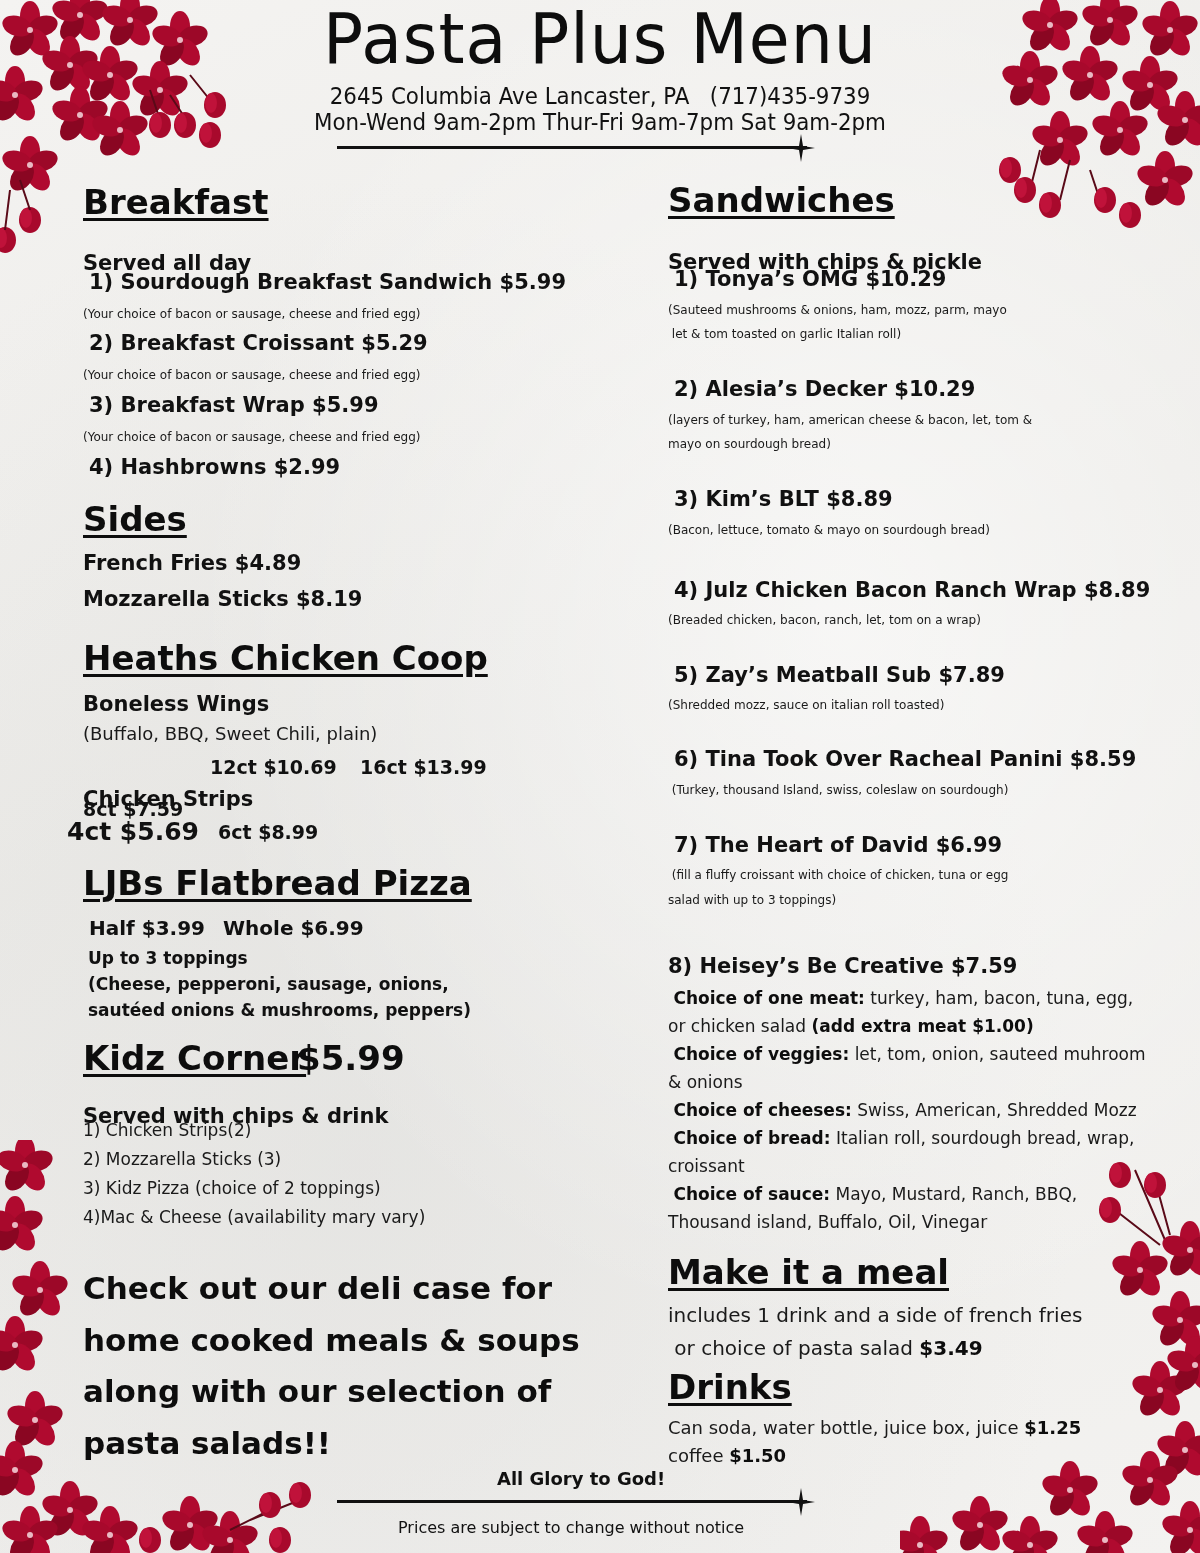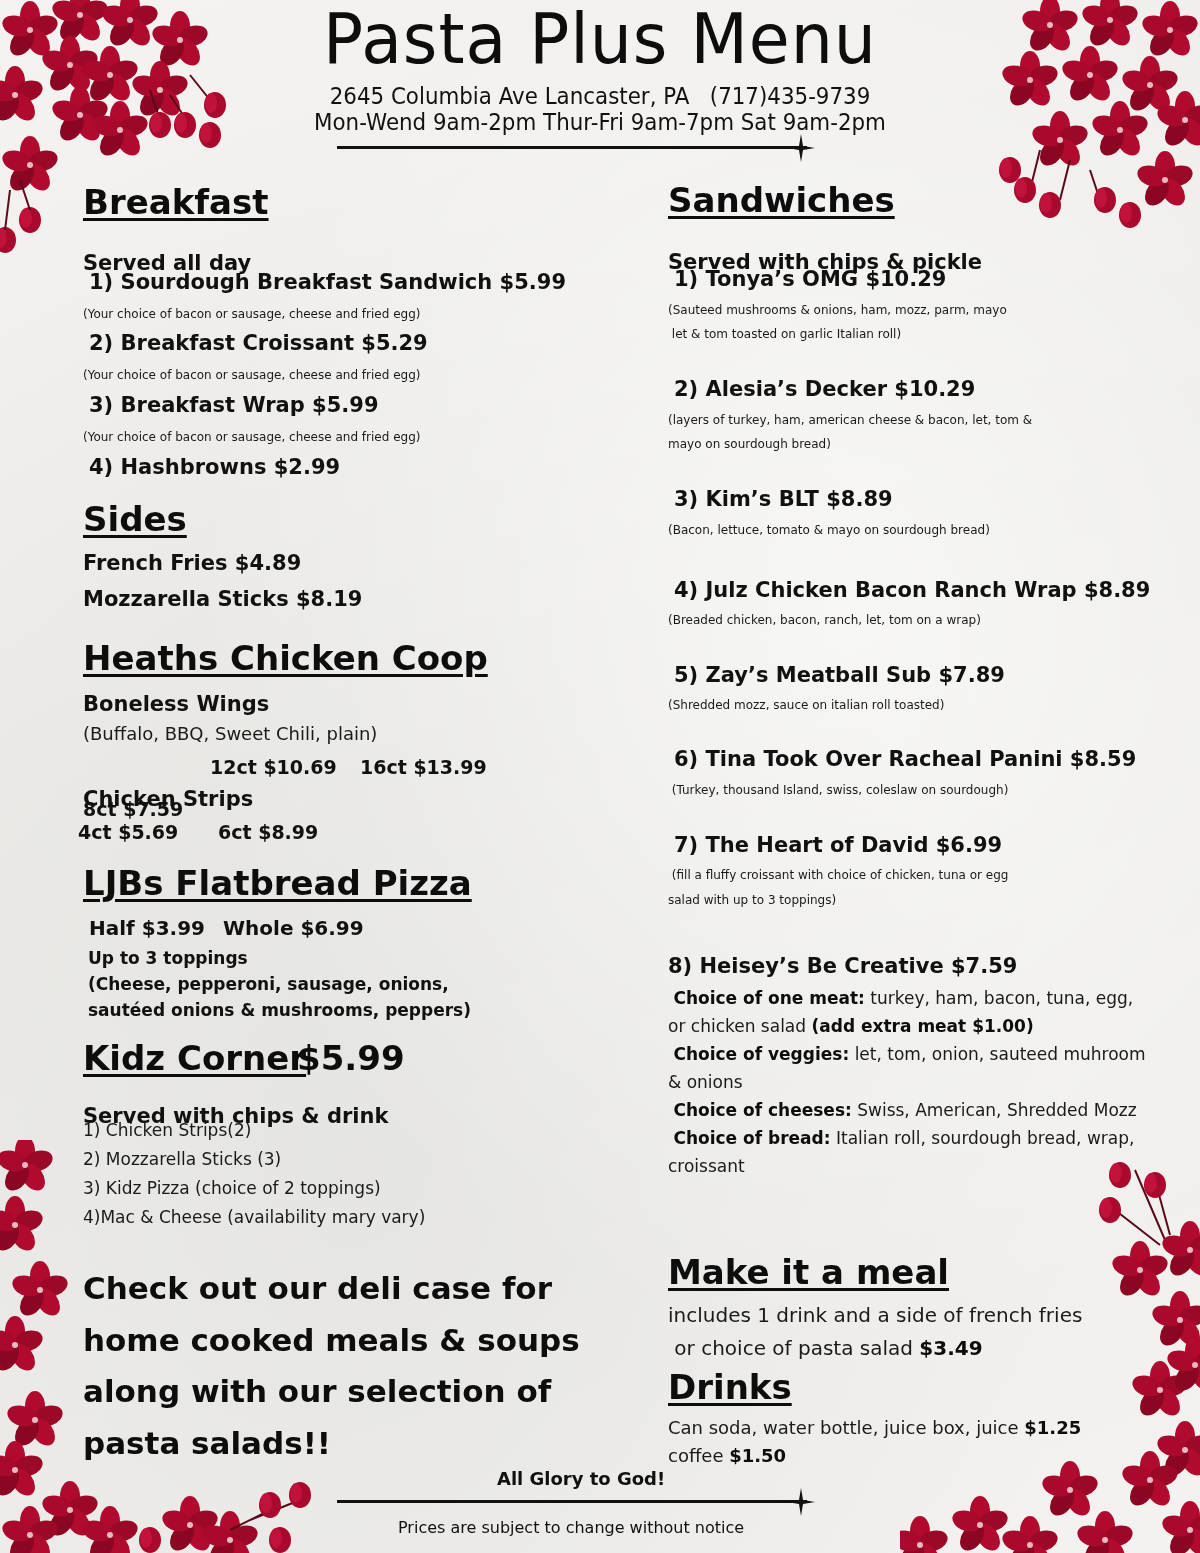--- a/index.html
+++ b/index.html
@@ -167,21 +167,21 @@
 <div class="abs item" style="left:83px;top:550px">French Fries $4.89</div>
 <div class="abs item" style="left:83px;top:586px">Mozzarella Sticks $8.19</div>
 
 <div class="abs h-sec" style="left:83px;top:638px">Heaths Chicken Coop</div>
 <div class="abs item" style="left:83px;top:691px">Boneless Wings</div>
 <div class="abs desc desc-nw" style="left:83px;top:722px;font-size:18px">(Buffalo, BBQ, Sweet Chili, plain)</div>
 <div class="abs item" style="left:83px;top:796px;font-size:19px">8ct  $7.59</div>
 <div class="abs item" style="left:210px;top:754px;font-size:19px">12ct  $10.69</div>
 <div class="abs item" style="left:360px;top:754px;font-size:19px">16ct  $13.99</div>
 <div class="abs item" style="left:83px;top:786px">Chicken Strips</div>
-<div class="abs item" style="left:78px;top:819px;font-size:19px">4ct  $5.69</div>
+<div class="abs item" style="left:67px;top:819px;font-size:25px">4ct  $5.69</div>
 <div class="abs item" style="left:218px;top:819px;font-size:19px">6ct  $8.99</div>
 
 <div class="abs h-sec" style="left:83px;top:863px">LJBs Flatbread Pizza</div>
 <div class="abs item" style="left:89px;top:915px;font-size:20px">Half $3.99</div>
 <div class="abs item" style="left:223px;top:915px;font-size:20px">Whole $6.99</div>
 <div class="abs item" style="left:88px;top:945px;font-size:17px">Up to 3 toppings</div>
 <div class="abs item" style="left:88px;top:971px;font-size:17px">(Cheese, pepperoni, sausage, onions,</div>
 <div class="abs item" style="left:88px;top:997px;font-size:17px">sautéed onions &amp; mushrooms, peppers)</div>
 
 <div class="abs h-sec" style="left:83px;top:1038px">Kidz Corner</div>
@@ -225,20 +225,21 @@
 <div class="abs item" style="left:674px;top:832px">7) The Heart of David $6.99</div>
 <div class="abs desc desc-nw" style="left:668px;top:863px;white-space:pre"> (fill a fluffy croissant with choice of chicken, tuna or egg</div>
 <div class="abs desc desc-nw" style="left:668px;top:888px">salad with up to 3 toppings)</div>
 
 <div class="abs item" style="left:668px;top:953px">8) Heisey’s Be Creative $7.59</div>
 <div class="abs desc" style="left:668px;top:984px;width:480px;font-size:17px;line-height:28px">
   <div>&nbsp;<b>Choice of one meat:</b><span> turkey, ham, bacon, tuna, egg, or chicken salad </span><b>(add extra meat $1.00)</b></div>
   <div>&nbsp;<b>Choice of veggies:</b><span> let, tom, onion, sauteed muhroom &amp; onions</span></div>
   <div>&nbsp;<b>Choice of cheeses:</b><span> Swiss, American, Shredded Mozz</span></div>
   <div>&nbsp;<b>Choice of bread:</b><span> Italian roll, sourdough bread, wrap, croissant</span></div>
+  <div>&nbsp;<b>Choice of sauce:</b><span> Mayo, Mustard, Ranch, BBQ, Thousand island, Buffalo, Oil, Vinegar</span></div>
 </div>
 
 <div class="abs h-sec" style="left:668px;top:1252px">Make it a meal</div>
 <div class="abs desc desc-nw" style="left:668px;top:1301px;font-size:20px;line-height:28px">includes 1 drink and a side of french fries</div>
 <div class="abs desc desc-nw" style="left:668px;top:1334px;font-size:20px;line-height:28px;white-space:pre"><span> or choice of pasta salad </span><b>$3.49</b></div>
 
 <div class="abs h-sec" style="left:668px;top:1367px">Drinks</div>
 <div class="abs desc desc-nw" style="left:668px;top:1415px;font-size:18px;line-height:26px;white-space:pre"><span>Can soda, water bottle, juice box, juice </span><b>$1.25</b></div>
 <div class="abs desc desc-nw" style="left:668px;top:1443px;font-size:18px;line-height:26px;white-space:pre"><span>coffee </span><b>$1.50</b></div>
 

